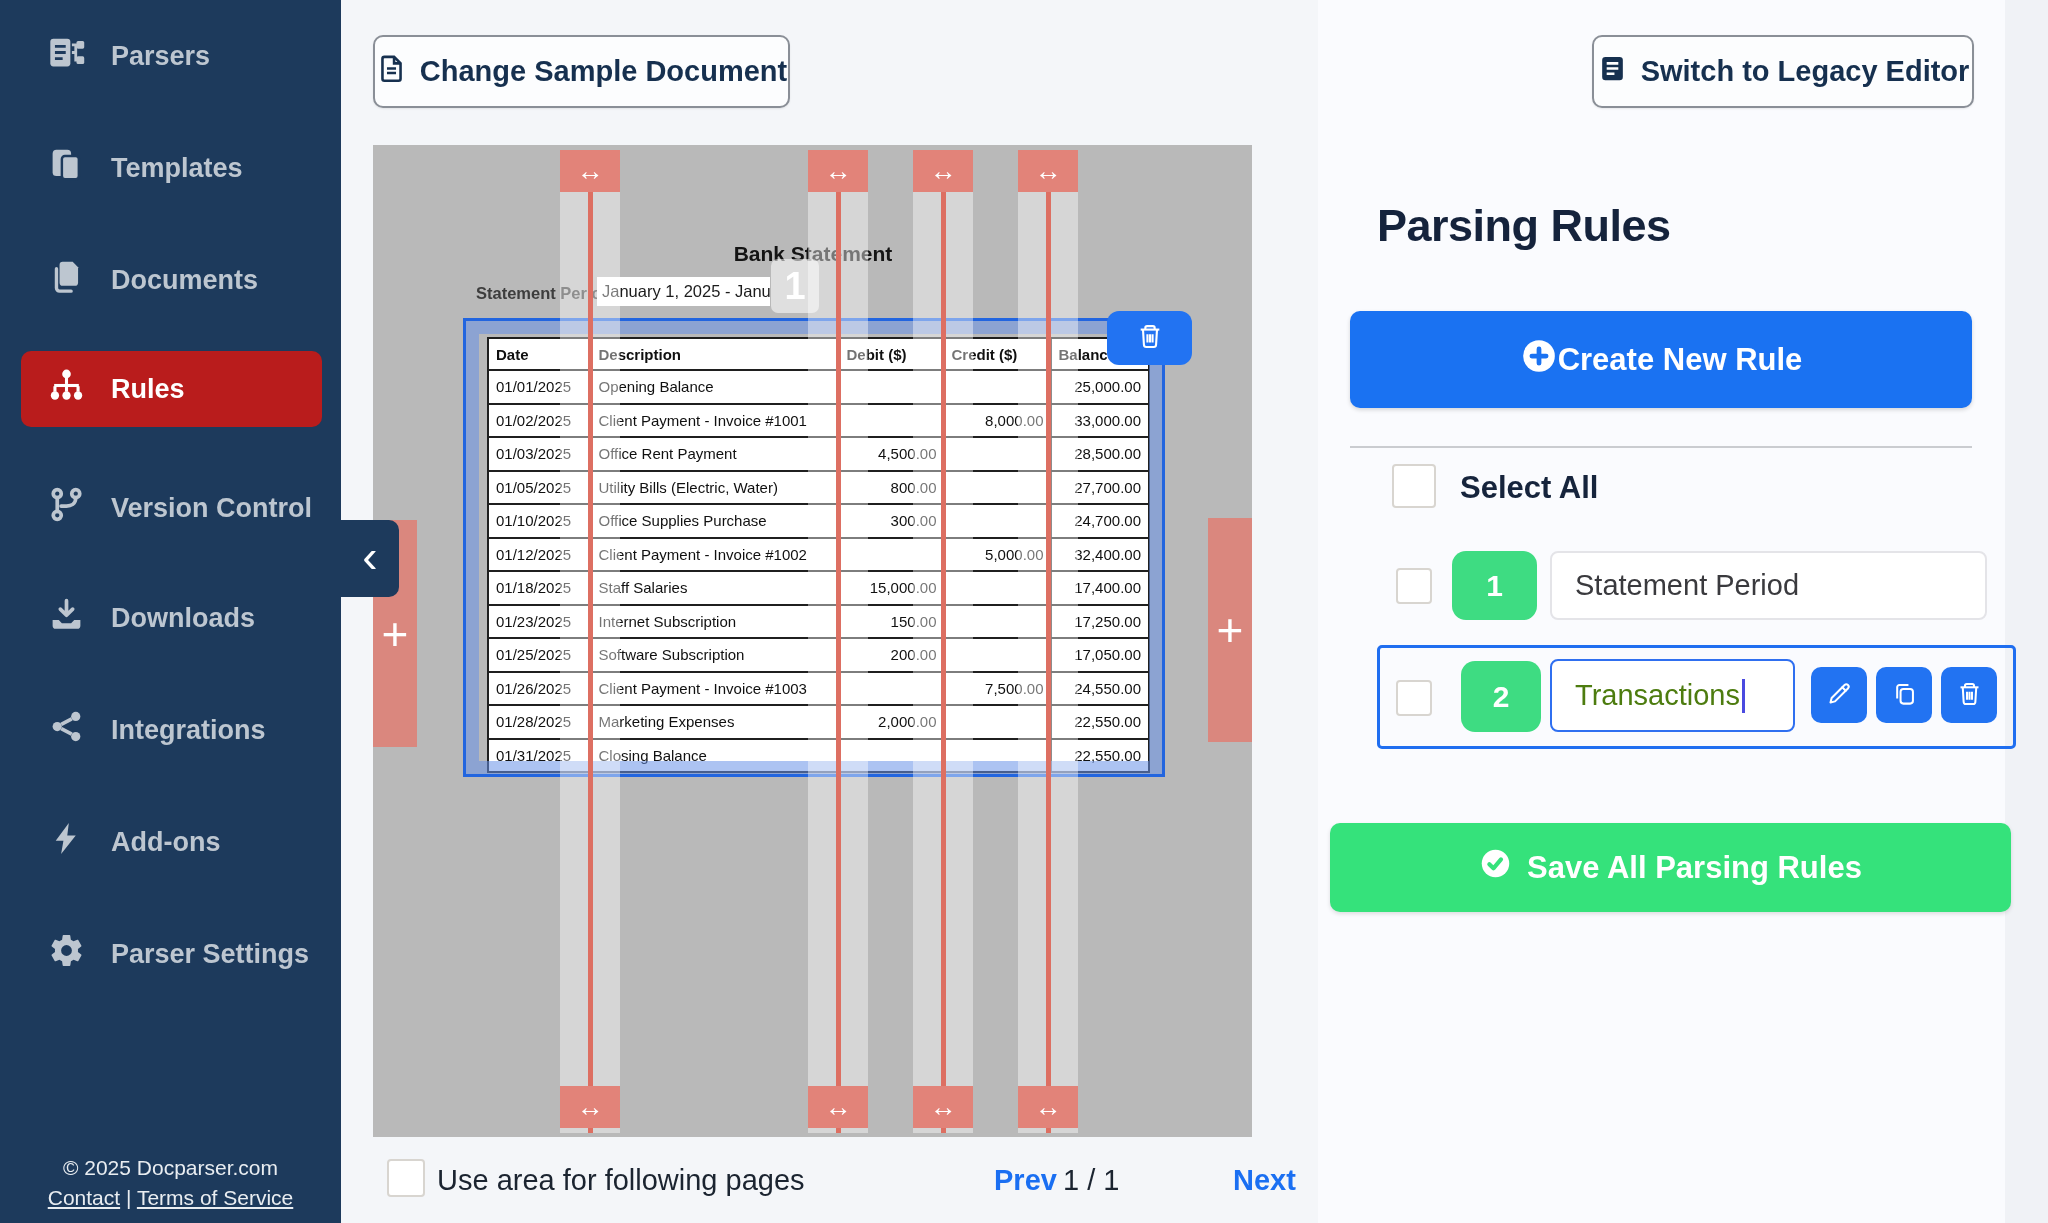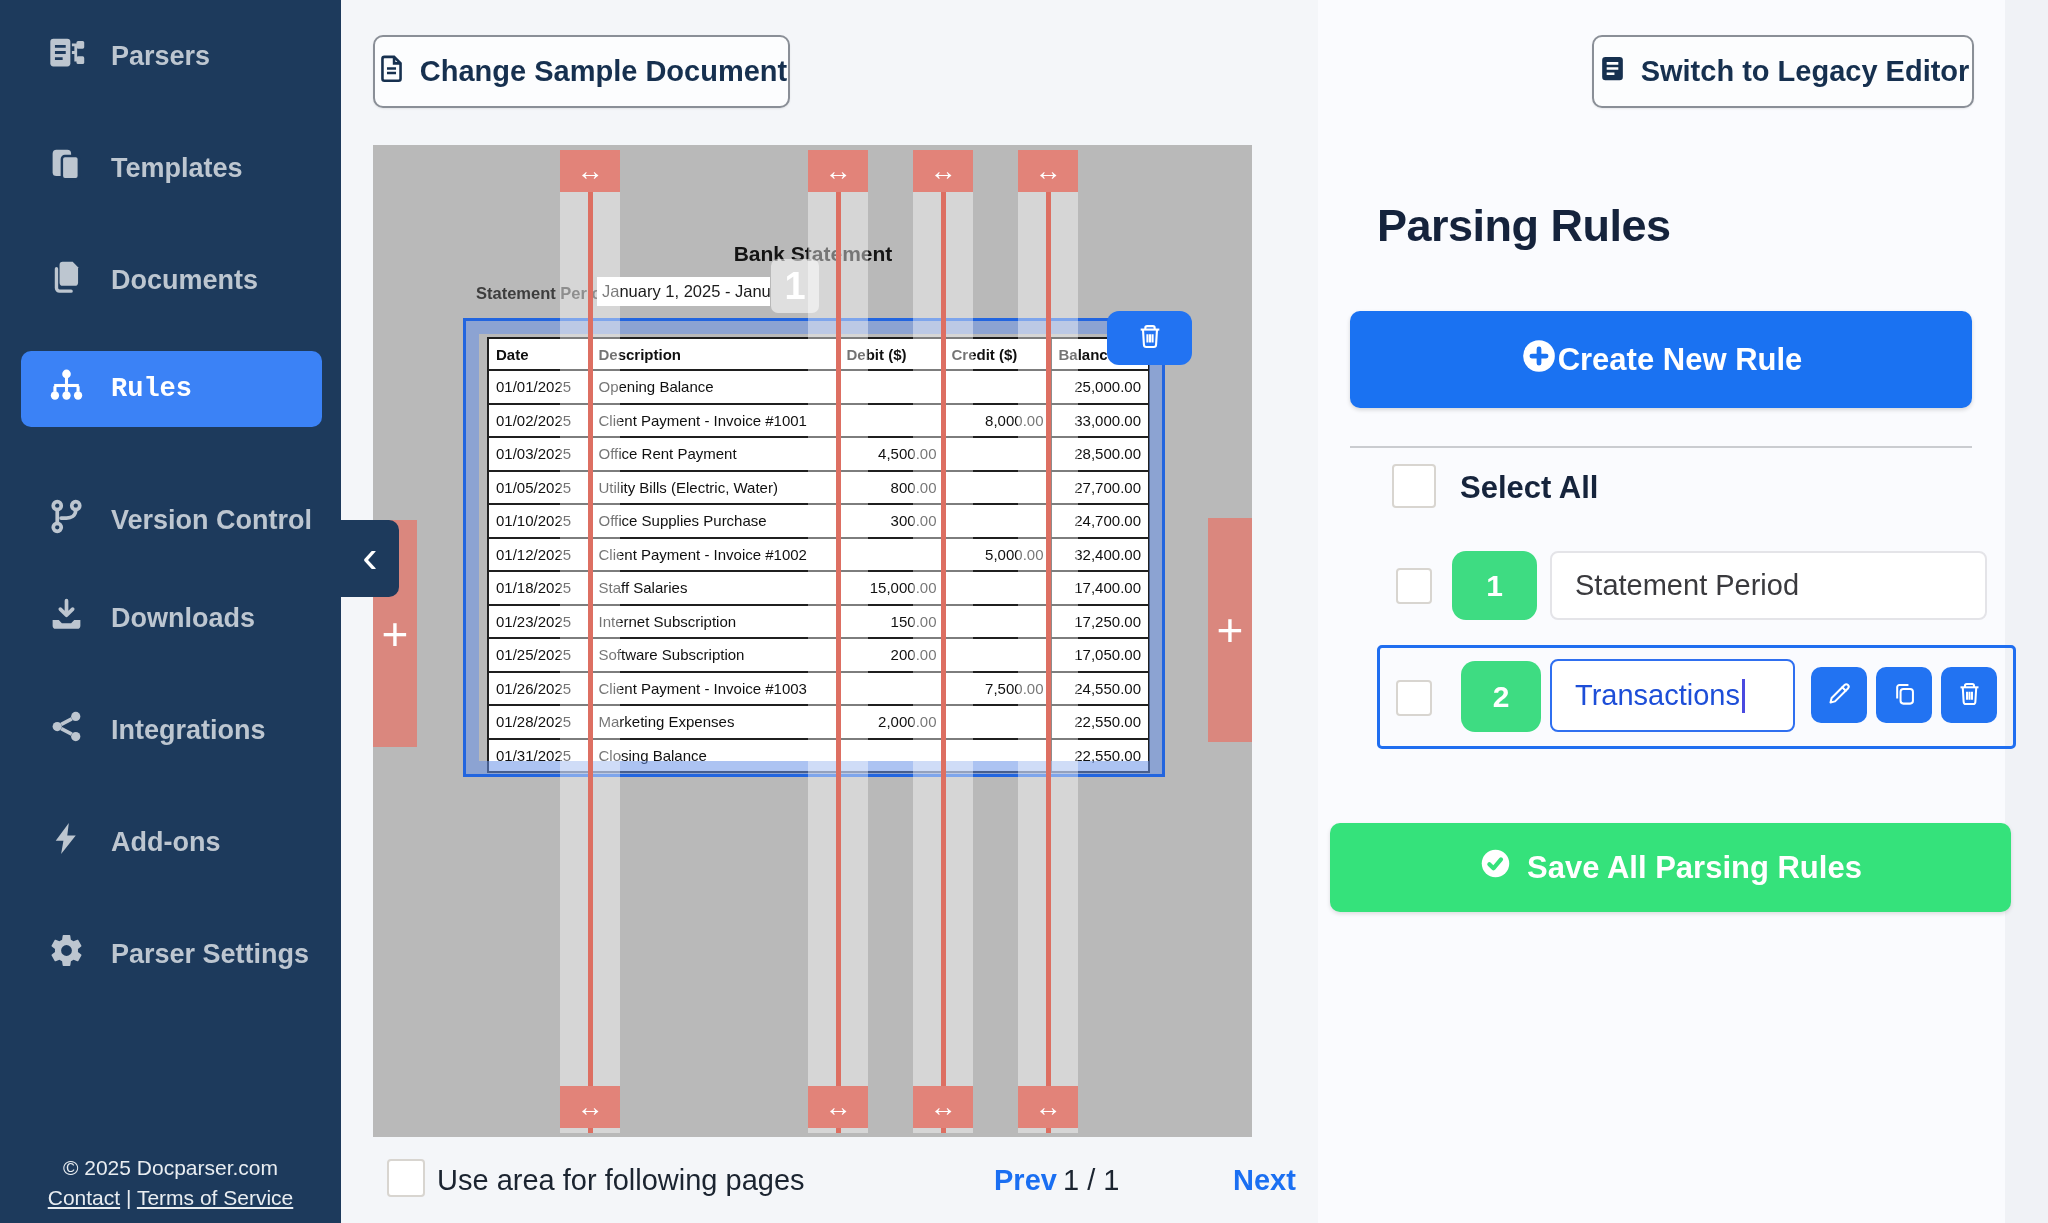--- a/index.html
+++ b/index.html
@@ -13,21 +13,21 @@
 
   
   .sidebar { left:0; top:0; width:341px; height:1223px; background:#1d3a5c; z-index:20; }
   .nav-item {
     position:absolute; left:21px; width:301px; height:76px;
     display:flex; align-items:center; gap:26px; padding-left:27px;
     color:#bdc6d0; font-size:27px; font-weight:700; border-radius:10px;
     cursor:pointer;
   }
   .nav-item svg { width:37px; height:37px; flex:0 0 auto; }
-  .nav-item.active { background:#3b82f6; color:#ffffff;font-family:Liberation Mono, monospace; }
+  .nav-item.active { background:#b91c1c; color:#ffffff; }
   .sb-footer { position:absolute; left:0; width:341px; text-align:center; color:#e9edf1; font-size:21px; }
   .sb-footer a { color:#e9edf1; text-decoration:underline; cursor:pointer; }
 
   .collapse-tab {
     left:341px; top:520px; width:58px; height:77px; background:#1d3a5c;
     border-radius:0 10px 10px 0; z-index:4;
     display:flex; align-items:center; justify-content:center; cursor:pointer;
   }
 
   
@@ -111,21 +111,21 @@
   .rule-badge {
     background:#3edc82; border-radius:14px; z-index:5;
     display:flex; align-items:center; justify-content:center;
     color:#ffffff; font-size:30px; font-weight:700;
   }
   .text-input {
     background:#ffffff; border:2px solid #e4e4e8; border-radius:8px; z-index:5;
     font-size:29px; color:#3a3a3e; display:flex; align-items:center; padding-left:23px;
     white-space:nowrap; overflow:hidden; cursor:text;
   }
-  .text-input.focused { border:2px solid #2f6ff0; color:#1d4ed8; }
+  .text-input.focused { border:2px solid #2f6ff0; color:#4d7c0f; }
   .caret { display:inline-block; width:3px; height:34px; background:#4a4ae0; margin-left:2px; }
   .active-row { left:1377px; top:645px; width:639px; height:104px; border:3px solid #1f6ef0; border-radius:5px; z-index:5; }
   .mini-btn {
     width:56px; height:56px; background:#2273f2; border-radius:10px; z-index:6;
     display:flex; align-items:center; justify-content:center; cursor:pointer;
   }
   .mini-btn svg { width:27px; height:27px; }
   .save-btn {
     left:1330px; top:823px; width:681px; height:89px; background:#35e27b; border-radius:10px; z-index:5;
     display:flex; align-items:center; justify-content:center; gap:15px;
@@ -174,21 +174,21 @@
           <rect x="3.5" y="12.5" width="2" height="3.5"></rect>
           <rect x="11" y="12.5" width="2" height="3.5"></rect>
           <rect x="18.5" y="12.5" width="2" height="3.5"></rect>
           <circle cx="4.5" cy="18.5" r="2.7"></circle>
           <circle cx="12" cy="18.5" r="2.7"></circle>
           <circle cx="19.5" cy="18.5" r="2.7"></circle>
         </svg></span>
     <span>Rules</span>
   </div>
 
-  <div class="nav-item" style="top:482px;">
+  <div class="nav-item" style="top:470px;">
     <span><svg viewBox="0 0 24 24" width="37" height="37" fill="none" stroke="currentColor" stroke-width="2.4" stroke-linecap="round">
           <circle cx="6" cy="5" r="2.6"></circle>
           <circle cx="18" cy="5" r="2.6"></circle>
           <circle cx="6" cy="19" r="2.6"></circle>
           <path d="M6 7.6v8.8M18 7.6c0 4.2-3.2 5.4-6 5.4H8.5"></path>
         </svg></span>
     <span>Version Control</span>
   </div>
 
   <div class="nav-item" style="top:580px;">

